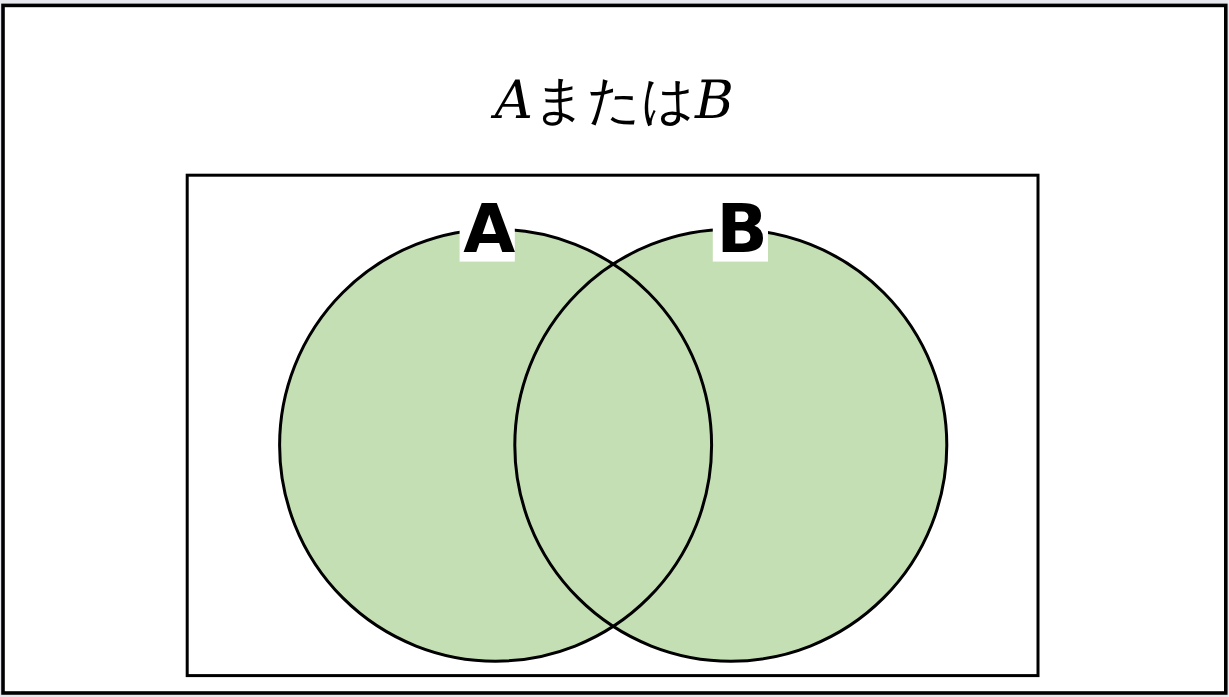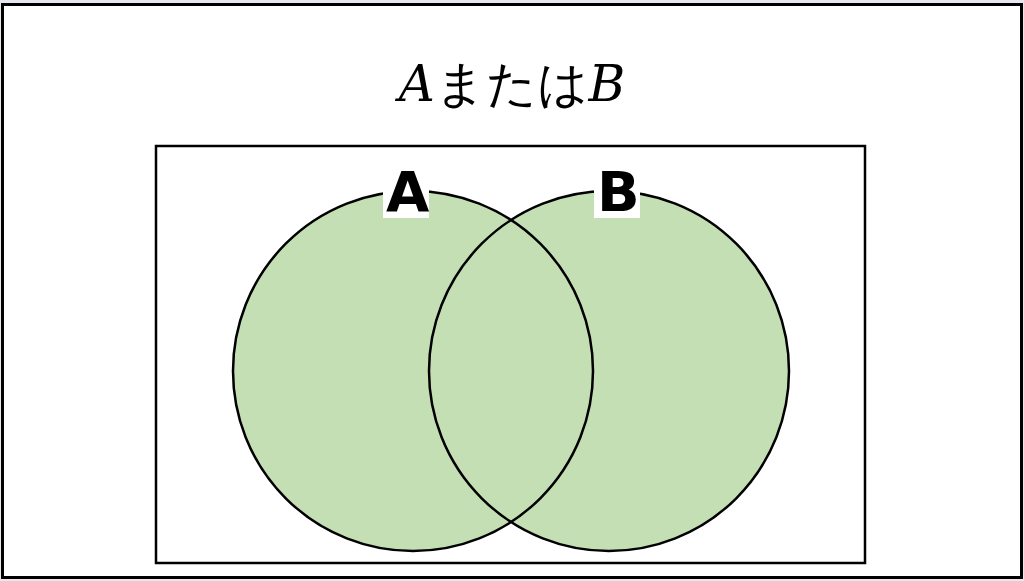--- a/index.html
+++ b/index.html
@@ -10,21 +10,21 @@
       font-family: "DejaVu Serif", serif;
     }
     .frame {
       position: absolute; left: 1px; top: 3px;
       width: 1016px; height: 570px;
       background: #ffffff;
       border: 3px solid #000000;
     }
     .title {
       position: absolute; left: 0; top: 52px; width: 1024px;
-      text-align: center; font-size: 50px; line-height: 64px;
+      text-align: center; font-size: 44px; line-height: 64px;
       color: #000; white-space: nowrap;
     }
     .title .var { font-family: "DejaVu Serif", serif; font-style: italic; }
     .title .jp { font-family: "DejaVu Sans", sans-serif; font-weight: 300; }
     svg.venn { position: absolute; left: 0; top: 0; }
     .label {
       position: absolute; background: #ffffff;
       font-family: "DejaVu Sans", sans-serif; font-weight: bold;
       font-size: 56px; line-height: 52px; color: #000;
       padding: 0 3px; text-align: center;

